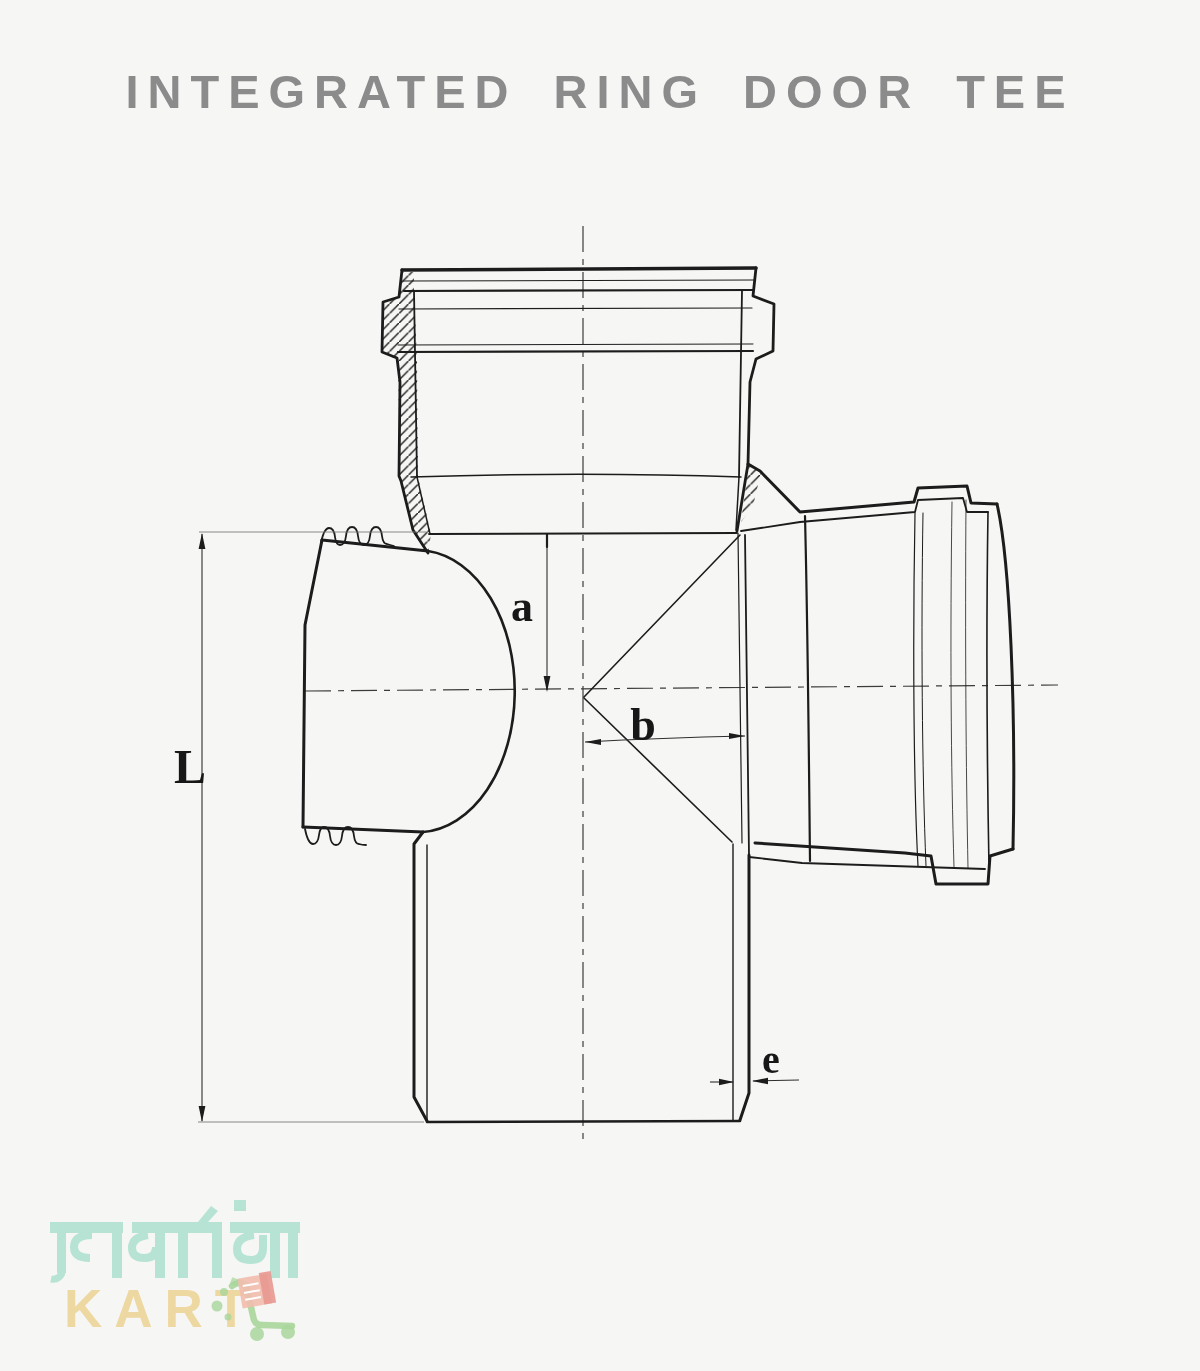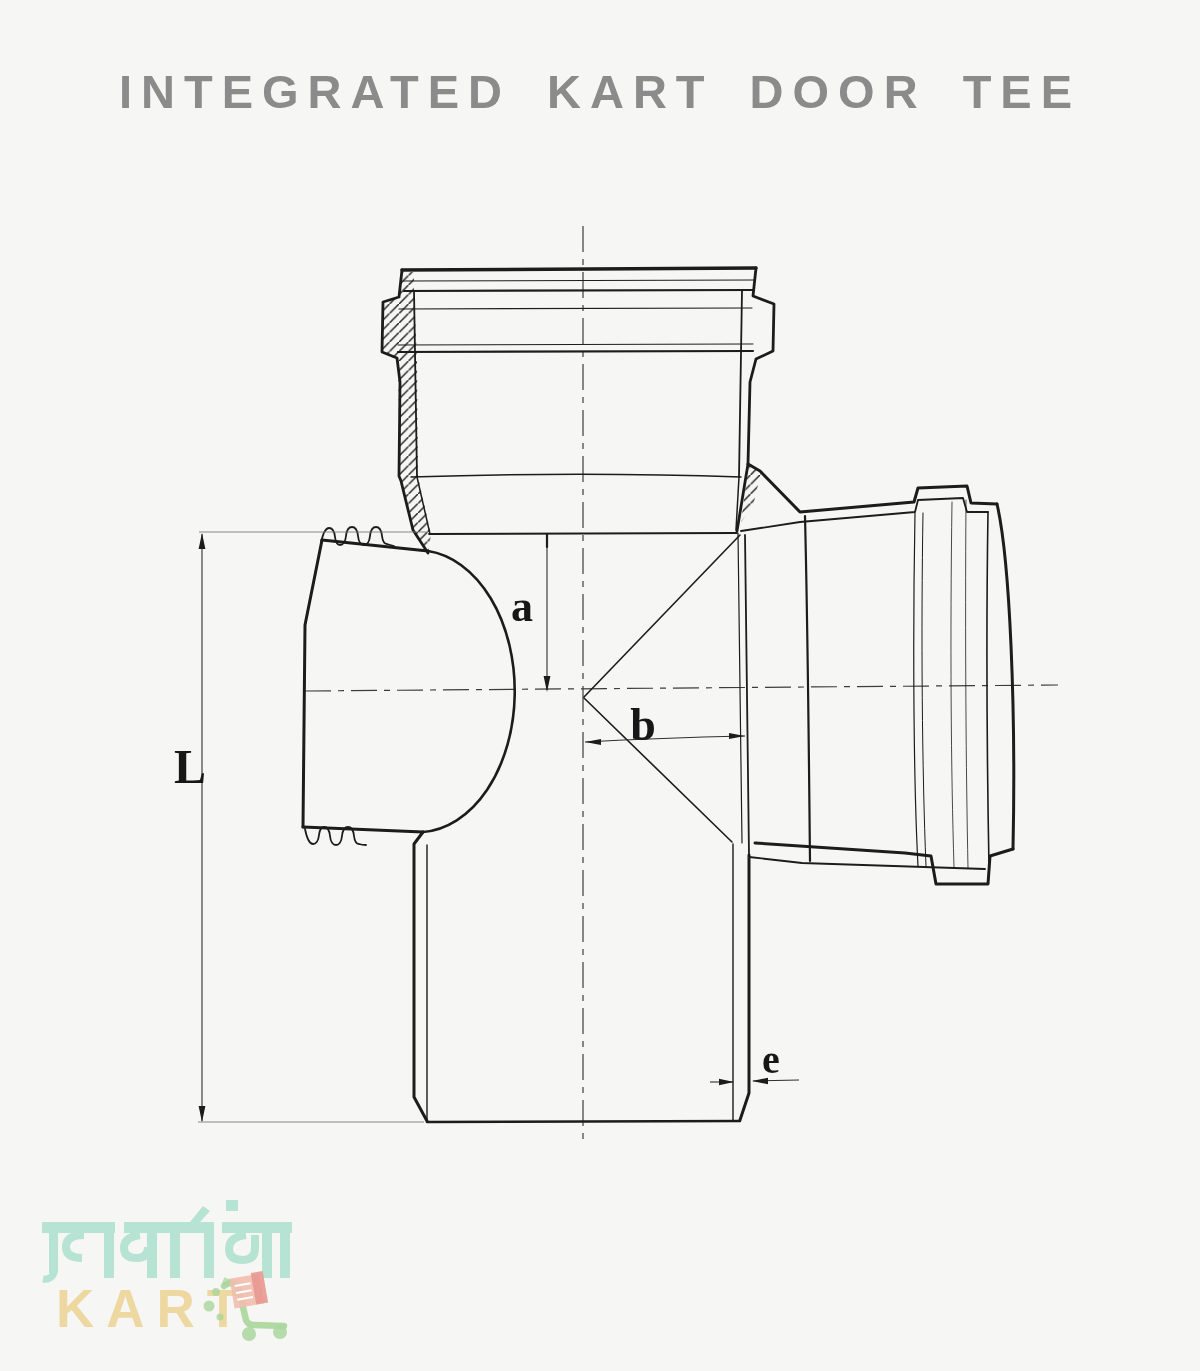--- a/index.html
+++ b/index.html
@@ -10,38 +10,38 @@
   }
   .page-title{
     position:absolute;top:64px;left:0;width:1200px;
     text-align:center;
     font-weight:700;font-size:47px;
     letter-spacing:9px;word-spacing:14px;
     color:#8b8b8b;
     font-family:"Liberation Sans",sans-serif;
   }
   .drawing-svg{position:absolute;left:0;top:0;}
-  .logo-wrap{position:absolute;left:40px;top:1196px;width:300px;height:160px;}
+  .logo-wrap{position:absolute;left:48px;top:1196px;width:300px;height:160px;}
   .visually-hidden{position:absolute;width:1px;height:1px;overflow:hidden;clip:rect(0 0 0 0);white-space:nowrap;}
   
   .outline{stroke:#1c1c1c;fill:none;stroke-linejoin:round;stroke-linecap:round;}
   .w35{stroke-width:3.5}.w30{stroke-width:3}.w28{stroke-width:2.8}.w26{stroke-width:2.6}
   .w22{stroke-width:2.2}.w18{stroke-width:1.8}.w16{stroke-width:1.6}.w15{stroke-width:1.5}
   .w14{stroke-width:1.4}.w12{stroke-width:1.2}.w11{stroke-width:1.1}.w10{stroke-width:1}
   .w08{stroke-width:0.8}
   .cl{stroke:#3c3c3c;stroke-width:1.2;fill:none;stroke-dasharray:26 7 6 7;}
   .dim{stroke:#2e2e2e;stroke-width:1.1;fill:none;}
   .ext{stroke:#7a7a7a;stroke-width:0.9;fill:none;}
   .arrow{fill:#1c1c1c;stroke:none;}
   .dimtext{font-family:"Liberation Serif",serif;font-weight:700;fill:#171717;}
 </style>
 </head>
 <body>
 
-<div class="page-title">INTEGRATED KART DOOR TEE</div>
+<div class="page-title">INTEGRATED RING DOOR TEE</div>
 
 <svg class="drawing-svg" width="1200" height="1371" viewBox="0 0 1200 1371">
   <defs>
     <pattern id="hatch" width="9.5" height="9.5" patternUnits="userSpaceOnUse">
       <path d="M-2,11.5 L11.5,-2" stroke="#222" stroke-width="1.5"></path>
     </pattern>
   </defs>
 
   <g>
     <path class="cl" d="M583,226 L583,1144"></path>

